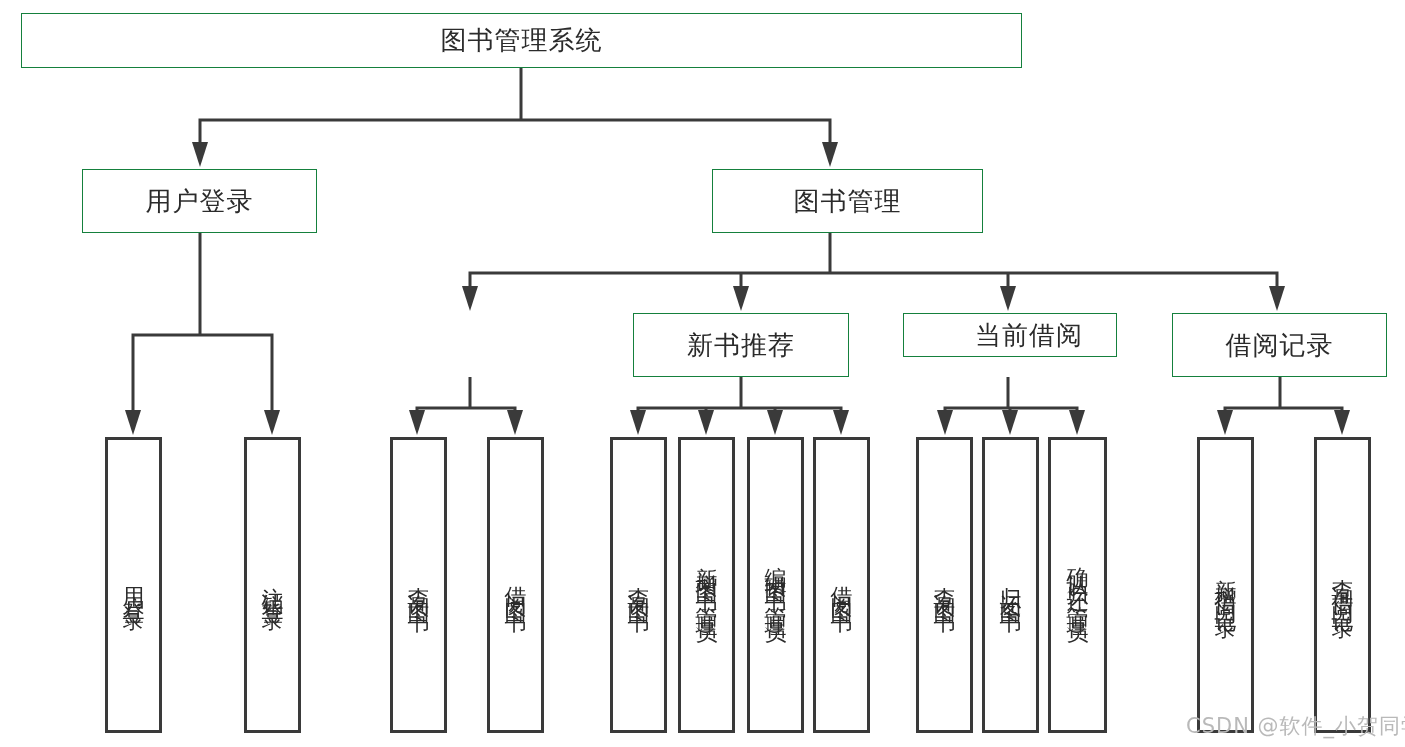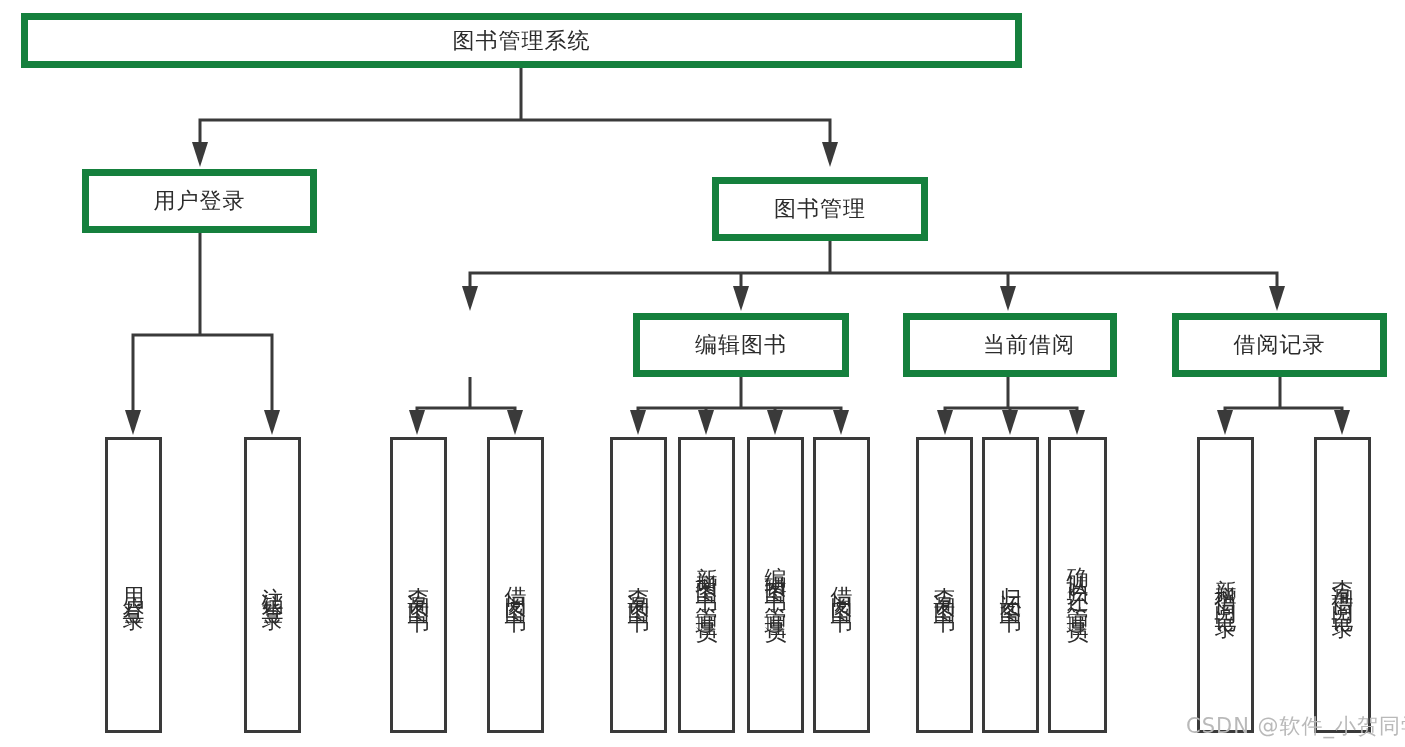--- a/index.html
+++ b/index.html
@@ -14,26 +14,26 @@
   }
   .canvas svg.wires {
     position: absolute;
     left: 0; top: 0;
     width: 1405px; height: 747px;
     z-index: 1;
   }
   .hbox {
     position: absolute;
     box-sizing: border-box;
-    border: 7px solid #15803d;
+    border: 1px solid #15803d;
     background: #ffffff;
     display: flex;
     align-items: center;
     justify-content: center;
-    font-size: 22px;
+    font-size: 26px;
     letter-spacing: 1px;
     z-index: 2;
   }
   .leaf {
     position: absolute;
     box-sizing: border-box;
     border: 3px solid #3a3a3a;
     background: #ffffff;
     width: 57px;
     height: 296px;
@@ -47,24 +47,24 @@
     writing-mode: vertical-rl;
     text-orientation: mixed;
     font-size: 22px;
     line-height: 1;
     letter-spacing: 8px;
     white-space: nowrap;
   }
   
   .n-root           { left: 21px;   top: 13px;  width: 1001px; height: 55px; }
   .n-user-login     { left: 82px;   top: 169px; width: 235px;  height: 64px; }
-  .n-book-mgmt      { left: 712px;  top: 177px; width: 216px;  height: 64px; }
+  .n-book-mgmt      { left: 712px;  top: 169px; width: 271px;  height: 64px; }
   .n-new-book-rec   { left: 363px;  top: 313px; width: 214px;  height: 64px; }
   .n-book-borrow    { left: 633px;  top: 313px; width: 216px;  height: 64px; }
-  .n-current-borrow { left: 903px;  top: 313px; width: 214px;  height: 64px; padding-left: 38px; }
+  .n-current-borrow { left: 903px;  top: 313px; width: 214px;  height: 44px; padding-left: 38px; }
   .n-borrow-records { left: 1172px; top: 313px; width: 215px;  height: 64px; }
   
   .l-user-login    { left: 105px; }
   .l-logout        { left: 244px; }
   .l-query-book-1  { left: 390px; }
   .l-borrow-book-1 { left: 487px; }
   .l-query-book-2  { left: 610px; }
   .l-add-book      { left: 678px; }
   .l-edit-book     { left: 747px; }
   .l-borrow-book-2 { left: 813px; }
@@ -137,21 +137,21 @@
   </div>
 
   <div class="hbox n-user-login">
     <span>用户登录</span>
   </div>
   <div class="hbox n-book-mgmt">
     <span>图书管理</span>
   </div>
 
   <div class="hbox n-book-borrow">
-    <span>编辑图书</span>
+    <span>新书推荐</span>
   </div>
   <div class="hbox n-current-borrow">
     <span>当前借阅</span>
   </div>
   <div class="hbox n-borrow-records">
     <span>借阅记录</span>
   </div>
 
   <div class="leaf l-user-login">
     <span class="vtext">用户登录</span>

